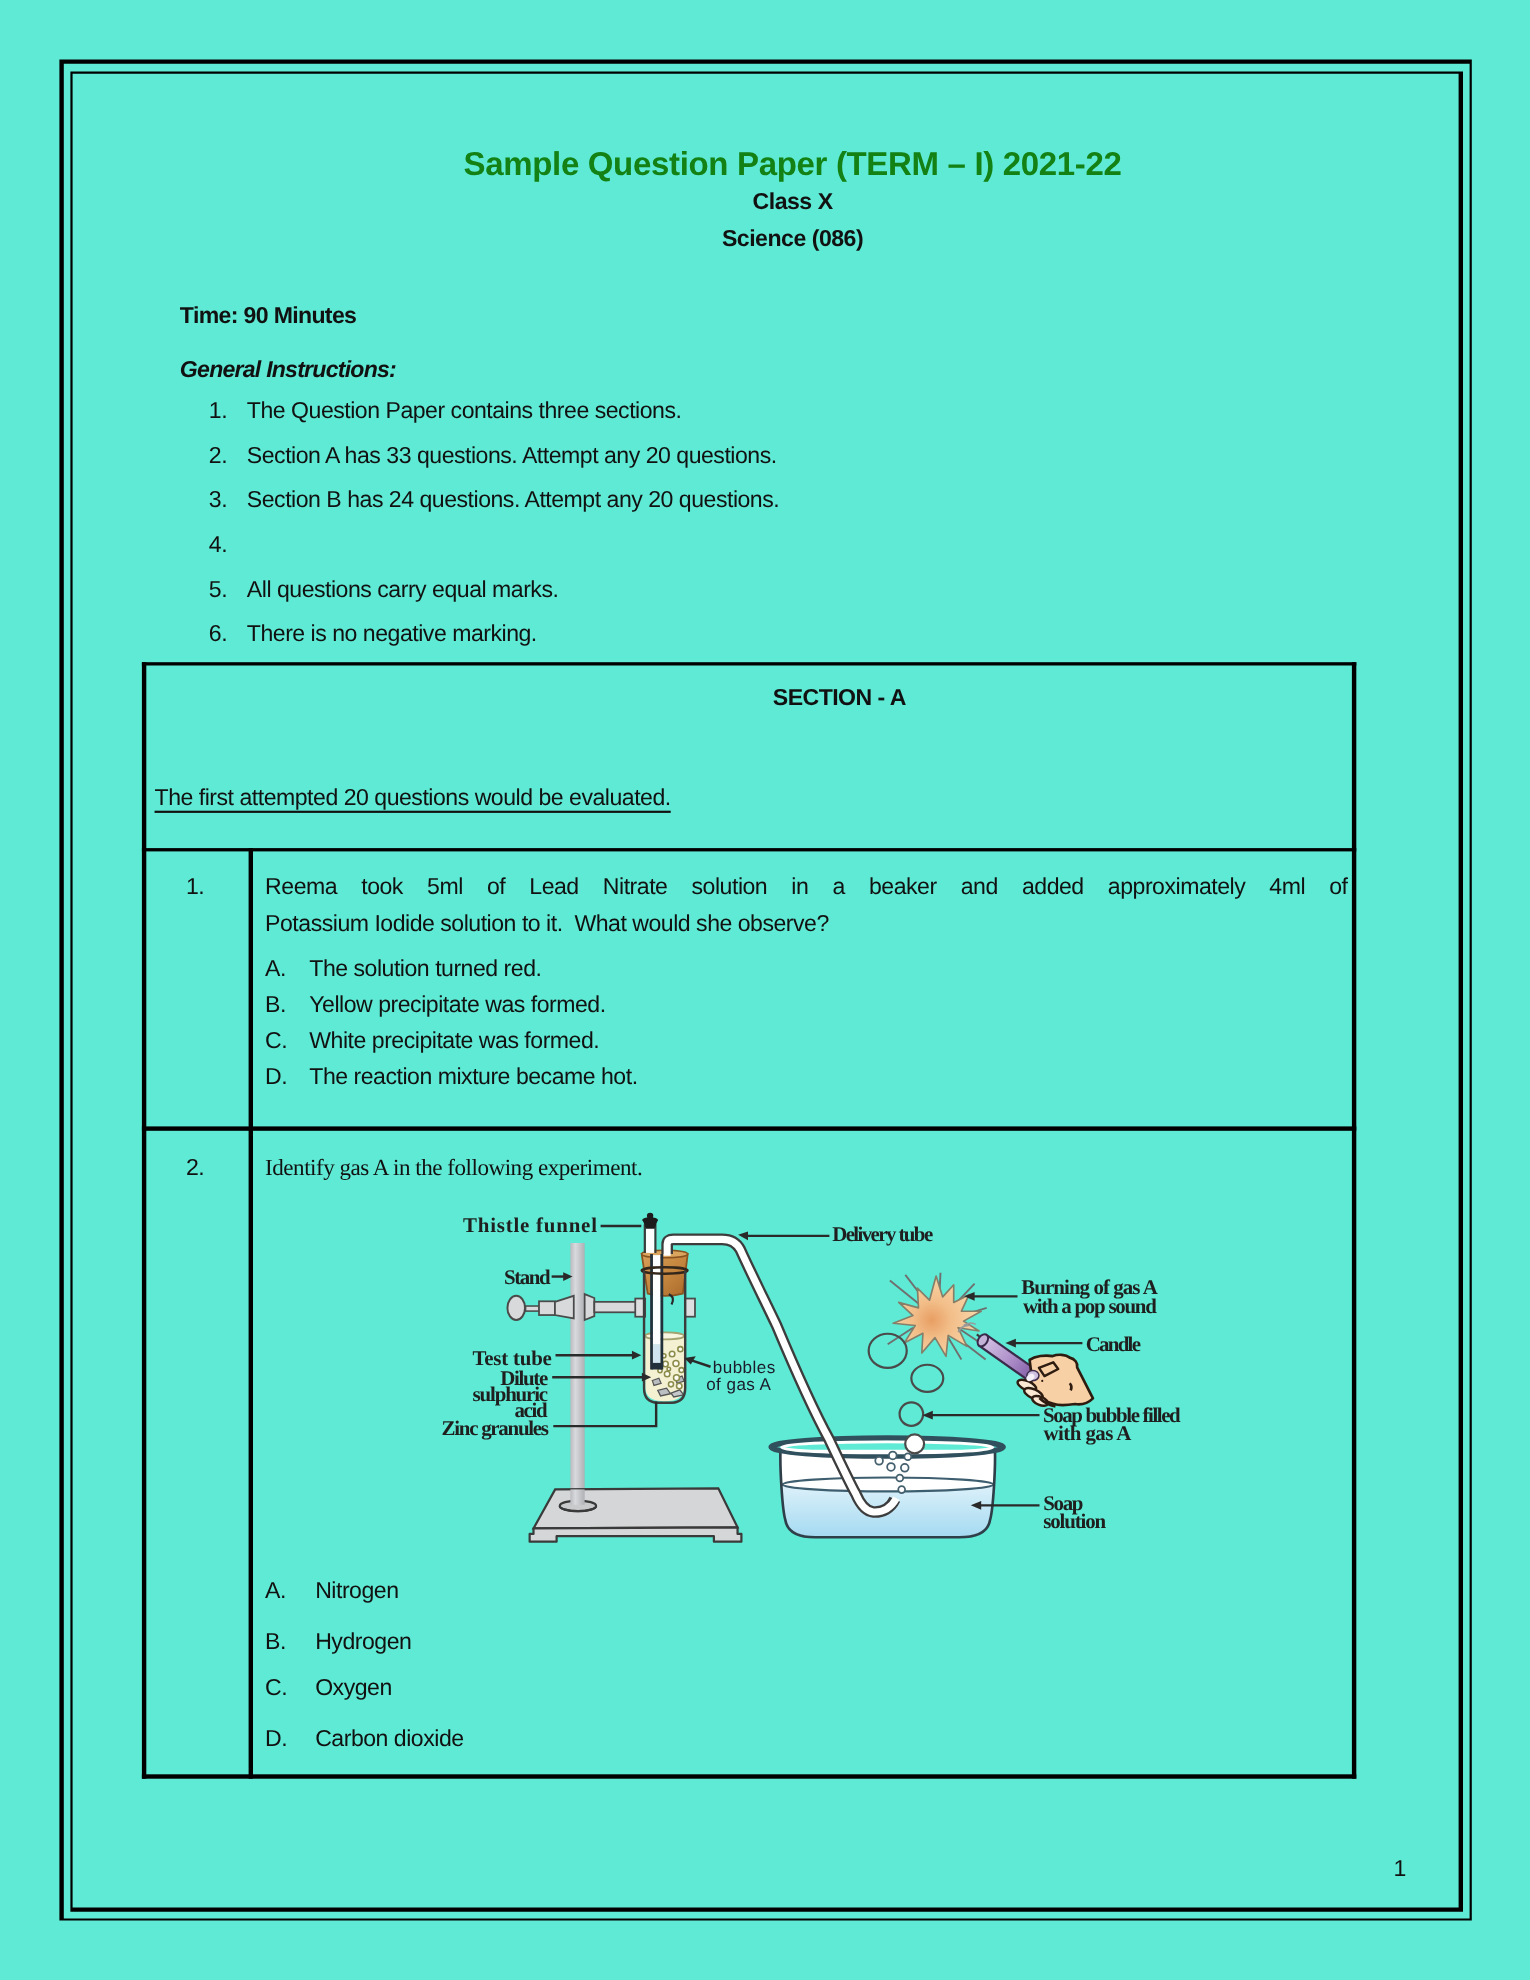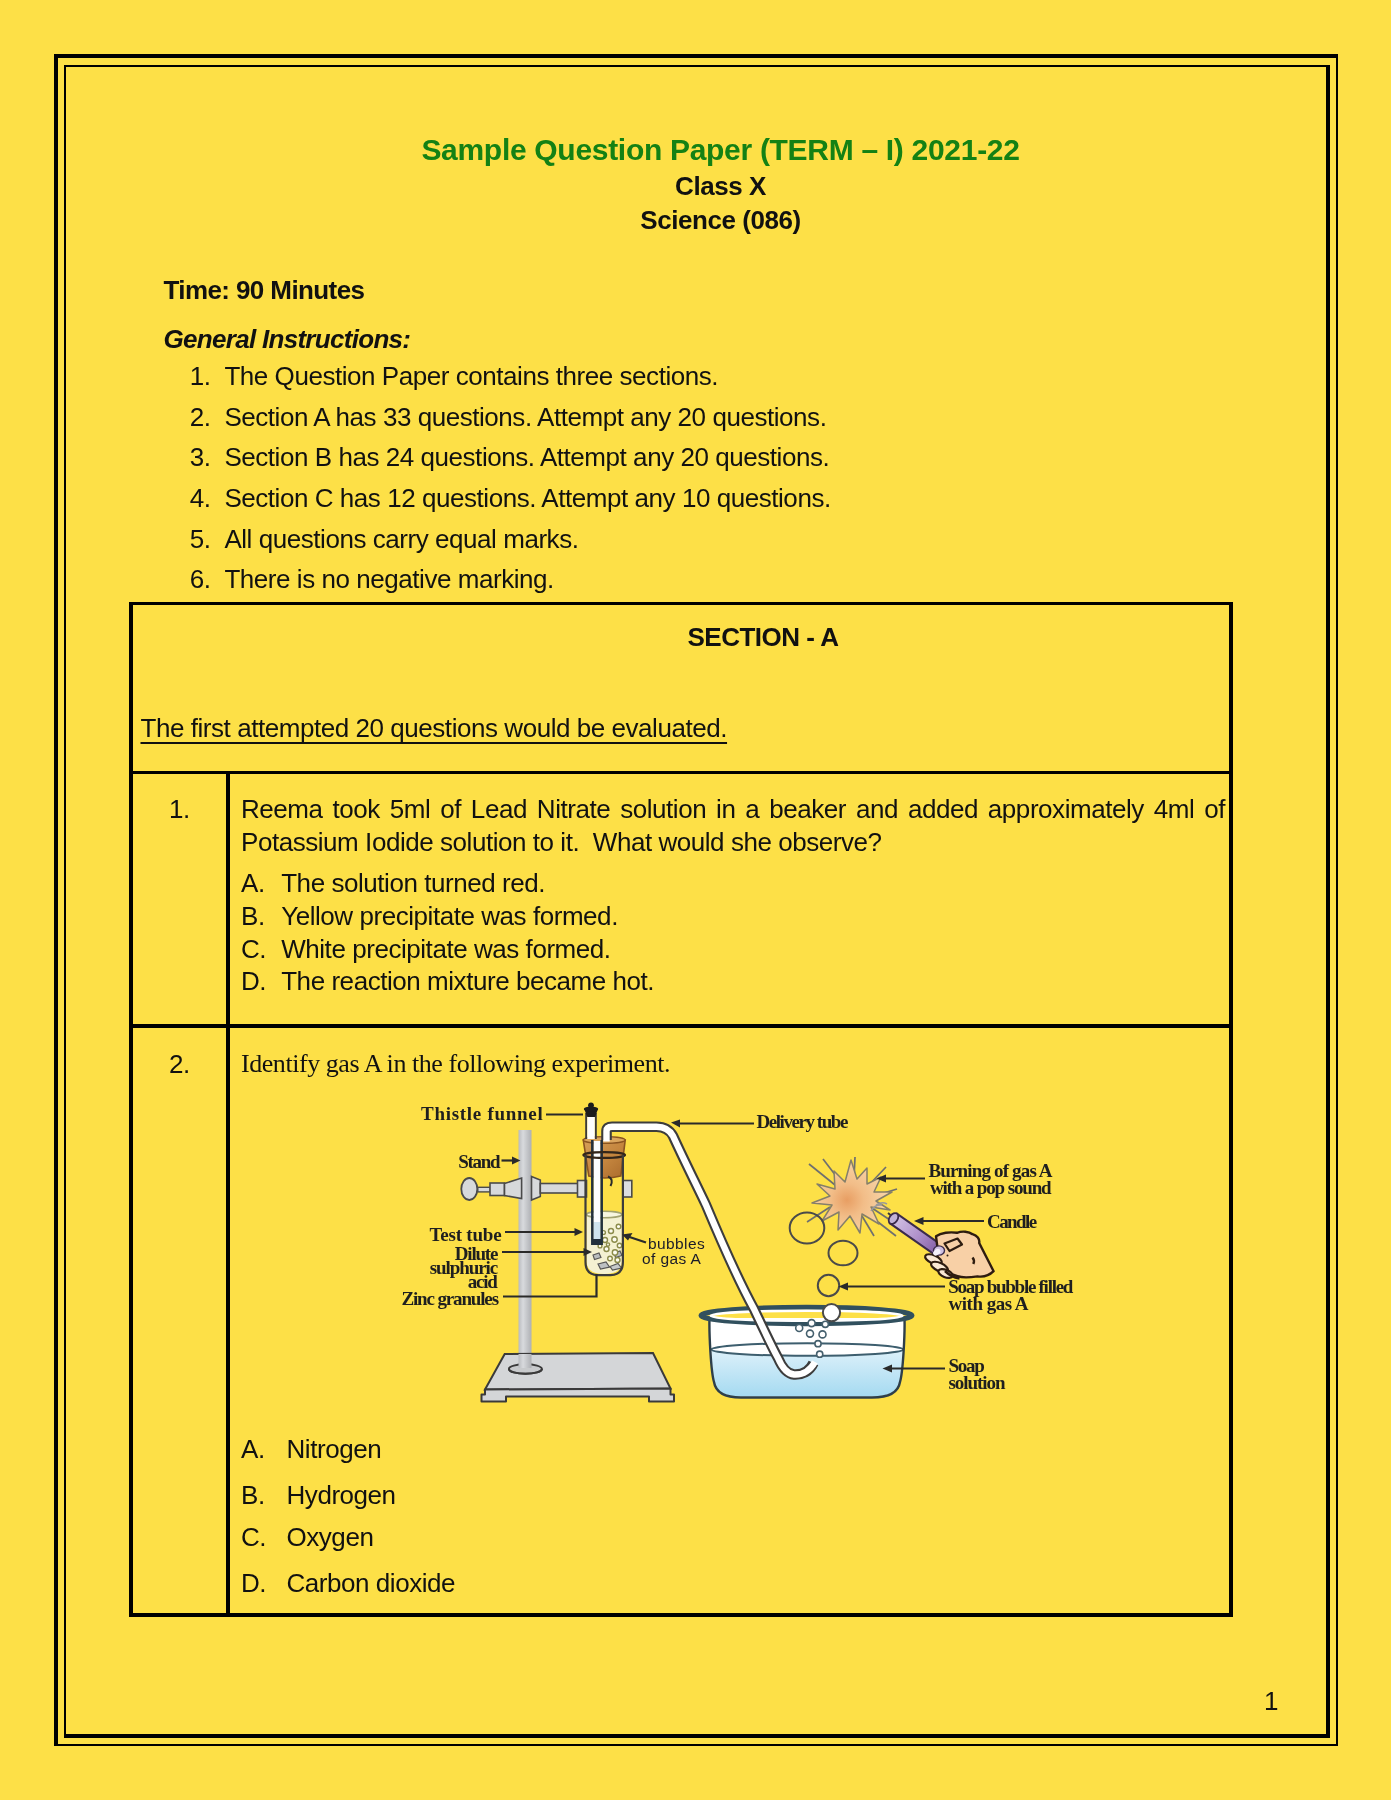--- a/index.html
+++ b/index.html
@@ -1,18 +1,18 @@
 <!DOCTYPE html>
 <html><head>
 <meta charset="utf-8">
 <style>
   html,body{margin:0;padding:0;background:#fff;}
-  #page{position:relative;width:1391px;height:1800px;background:#fde047;overflow:hidden;
+  #page{position:relative;width:1391px;height:1800px;background:#5eead4;overflow:hidden;
         font-family:"Liberation Sans",sans-serif;color:#111;}
-  .t{position:absolute;line-height:1;white-space:pre;letter-spacing:-0.45px;font-size:26px;}
+  .t{position:absolute;line-height:1;white-space:pre;letter-spacing:-0.45px;font-size:21px;}
   .b{font-weight:bold;}
   .ctr{left:164px;width:1113px;text-align:center;}
   .ln{position:absolute;background:#000;}
 </style>
 </head>
 <body>
 <div id="page">
 
   <div style="position:absolute;left:53.5px;top:54px;width:1284.5px;height:1691.5px;box-sizing:border-box;border-style:solid;border-color:#000;border-width:4px 2.3px 2.3px 4.5px;"></div>
 
@@ -31,21 +31,20 @@
   <div class="t" style="left:189.8px;top:363.1px;">1.</div>
   <div class="t" style="left:224.4px;top:363.1px;">The Question Paper contains three sections.</div>
 
   <div class="t" style="left:189.8px;top:403.7px;">2.</div>
   <div class="t" style="left:224.4px;top:403.7px;">Section A has 33 questions. Attempt any 20 questions.</div>
 
   <div class="t" style="left:189.8px;top:444.3px;">3.</div>
   <div class="t" style="left:224.4px;top:444.3px;">Section B has 24 questions. Attempt any 20 questions.</div>
 
   <div class="t" style="left:189.8px;top:484.9px;">4.</div>
-  <div class="t" style="left:224.4px;top:484.9px;">Section C has 12 questions. Attempt any 10 questions.</div>
 
   <div class="t" style="left:189.8px;top:525.5px;">5.</div>
   <div class="t" style="left:224.4px;top:525.5px;">All questions carry equal marks.</div>
 
   <div class="t" style="left:189.8px;top:566.1px;">6.</div>
   <div class="t" style="left:224.4px;top:566.1px;">There is no negative marking.</div>
 
   <div class="ln" style="left:129.3px;top:601.5px;width:1103.4px;height:3.4px;"></div>
   <div class="ln" style="left:129.3px;top:1613px;width:1103.4px;height:3.8px;"></div>
   <div class="ln" style="left:129.3px;top:601.5px;width:3.6px;height:1015px;"></div>

